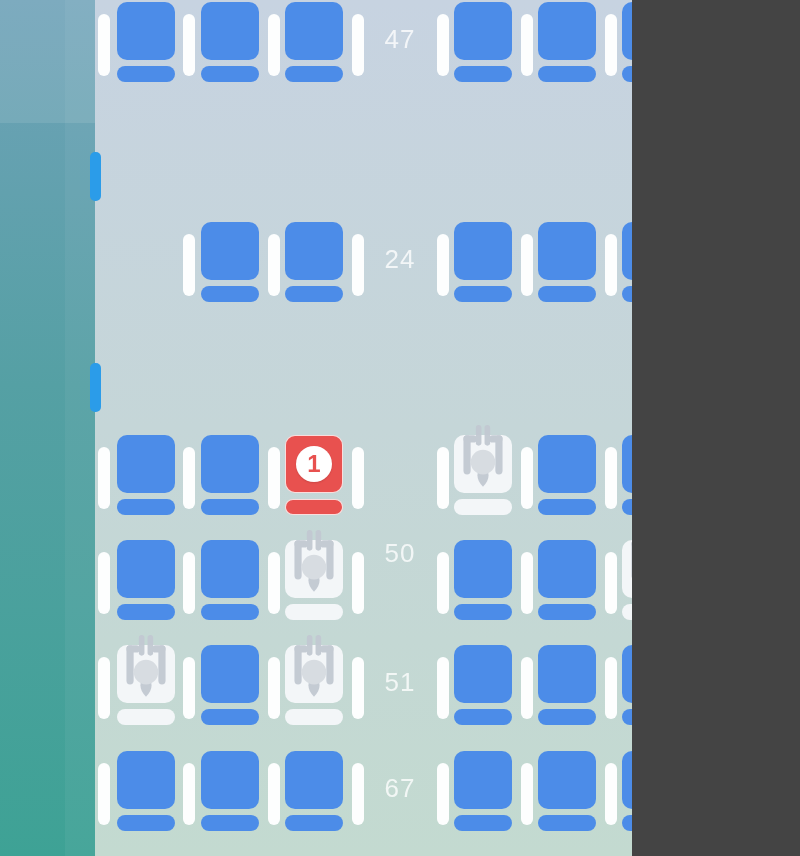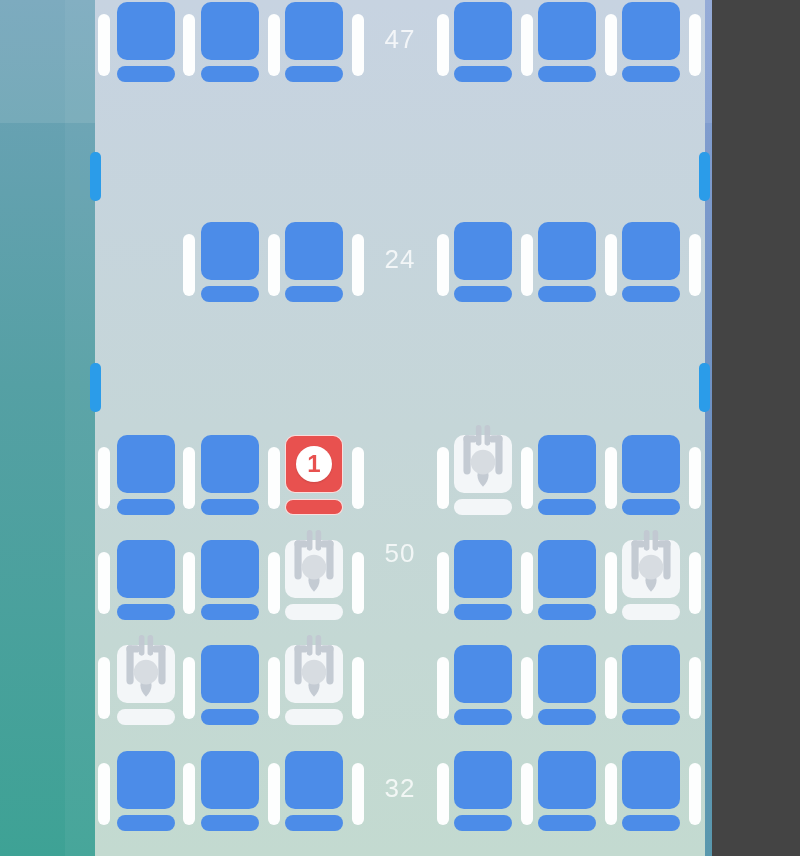--- a/index.html
+++ b/index.html
@@ -1,17 +1,17 @@
 <!DOCTYPE html>
 <html style="--seat-available: #4c8ce8; --seat-selected: #e8514f; --seat-occupied: #f3f6f8; --armrest: #fdfefe; --exit-marker: #2b9ce9; --row-number-text: rgba(255,255,255,0.78); --badge-bg: #ffffff; --badge-text: #e8514f; --pax-icon-gray: #c2c9d2; --pax-icon-head: #d6dbe0;"><head>
 <meta charset="utf-8">
 <style>
   html,body{margin:0;padding:0;background:#444;}
   #screen{
-    position:relative;width:712px;height:856px;overflow:hidden;
+    position:relative;width:632px;height:856px;overflow:hidden;
     font-family:"Liberation Sans",sans-serif;
     -webkit-font-smoothing:antialiased;
   }
   
   .bg-left{position:absolute;left:0;top:0;width:95px;height:856px;
     background:linear-gradient(180deg,#6fa2b8 0%,#55a0a4 45%,#3ea295 100%);}
   .bg-right{position:absolute;left:705px;top:0;width:95px;height:856px;
     background:linear-gradient(180deg,#809bd0 0%,#5f87bd 55%,#4d91a7 100%);}
   .wall-strip-left{position:absolute;left:65px;top:0;width:30px;height:856px;
     background:rgba(255,255,255,0.05);}
@@ -270,20 +270,21 @@
         <div class="cushion"></div>
       </div>
       <div class="seat available" style="left: 443px; top: 645px;">
         <div class="back"></div>
         <div class="cushion"></div>
       </div>
       <div class="seat available" style="left: 527px; top: 645px;">
         <div class="back"></div>
         <div class="cushion"></div>
       </div>
+      <div class="row-number" style="top: 653px;">51</div>
       <div class="armrest" style="left: 3px; top: 763px;"></div>
       <div class="armrest" style="left: 88px; top: 763px;"></div>
       <div class="armrest" style="left: 173px; top: 763px;"></div>
       <div class="armrest" style="left: 257px; top: 763px;"></div>
       <div class="seat available" style="left: 22px; top: 751px;">
         <div class="back"></div>
         <div class="cushion"></div>
       </div>
       <div class="seat available" style="left: 106px; top: 751px;">
         <div class="back"></div>
@@ -302,19 +303,19 @@
         <div class="cushion"></div>
       </div>
       <div class="seat available" style="left: 443px; top: 751px;">
         <div class="back"></div>
         <div class="cushion"></div>
       </div>
       <div class="seat available" style="left: 527px; top: 751px;">
         <div class="back"></div>
         <div class="cushion"></div>
       </div>
-      <div class="row-number" style="top: 759px;">32</div>
+      <div class="row-number" style="top: 759px;">67</div>
       <div class="exit-tab" style="left: -5px; top: 152px;"></div>
       <div class="exit-tab" style="left: 604px; top: 152px;"></div>
       <div class="exit-tab" style="left: -5px; top: 363px;"></div>
       <div class="exit-tab" style="left: 604px; top: 363px;"></div>
     </div>
 </div>
 
 </body></html>

